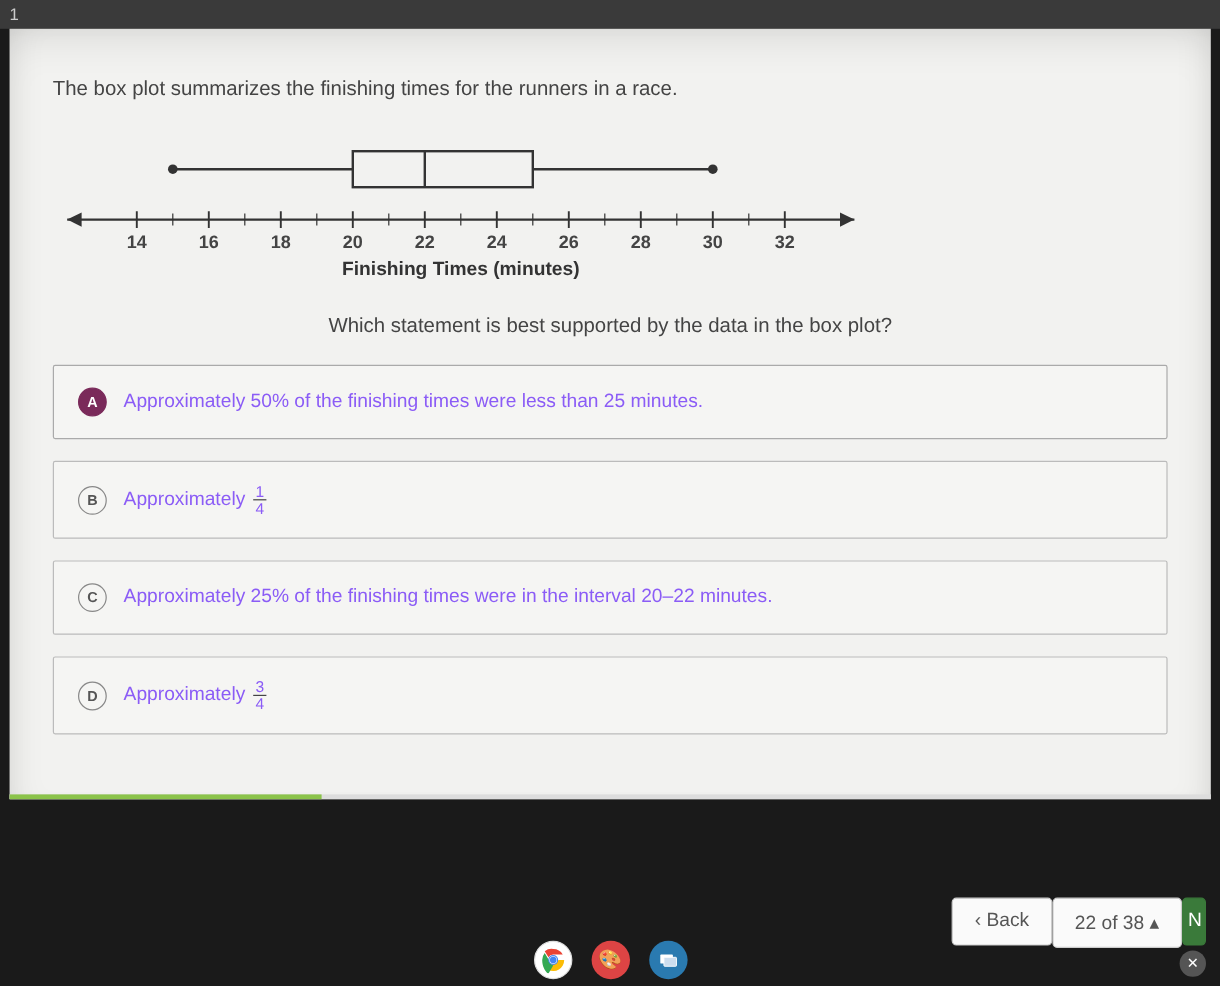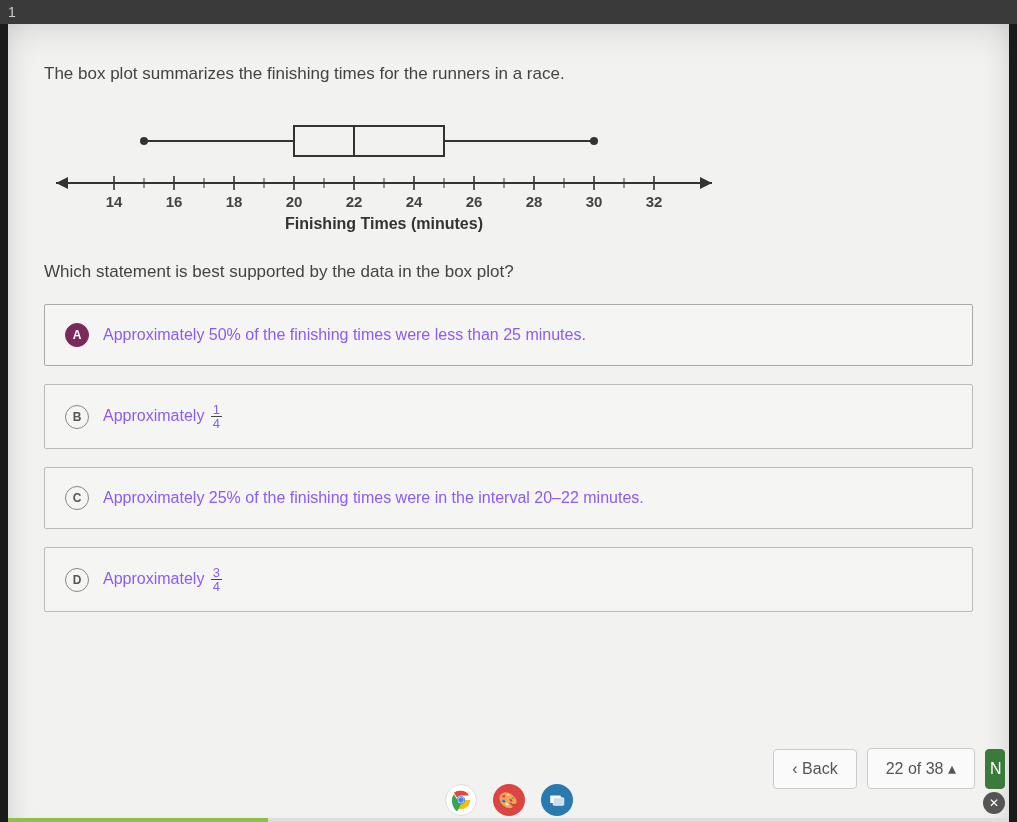--- a/index.html
+++ b/index.html
@@ -16,21 +16,21 @@
     height: 24px;
     display: flex;
     align-items: center;
     padding-left: 8px;
     color: #ccc;
     font-size: 14px;
   }
   .page {
     background: #f2f2f0;
     margin: 0 8px;
-    height: 798px;
+    height: 642px;
     padding: 40px 36px 20px 36px;
     position: relative;
     box-shadow: inset 0 20px 40px -20px rgba(0,0,0,0.15),
                 inset 20px 0 30px -20px rgba(0,0,0,0.1),
                 inset -20px 0 30px -20px rgba(0,0,0,0.1);
   }
   .prompt {
     color: #444;
     font-size: 17px;
     font-weight: 500;
@@ -40,20 +40,21 @@
     display: flex;
     justify-content: flex-start;
     margin-bottom: 24px;
   }
   .boxplot-svg { display: block; }
   .question2 {
     color: #444;
     font-size: 17px;
     font-weight: 500;
     margin: 12px 0 22px 0;
+    text-align: center;
   }
   .choice {
     border: 1px solid #bbb;
     background: #f5f5f3;
     padding: 18px 20px;
     margin-bottom: 18px;
     display: flex;
     align-items: center;
     gap: 14px;
     cursor: pointer;
@@ -107,22 +108,22 @@
   .progress-fill {
     height: 100%;
     background: #8bc34a;
     width: 26%;
   }
   .bottom-bar {
     position: absolute;
     right: 12px;
     top: 748px;
     display: flex;
-    gap: 10px;
-    align-items: center;
+    gap: 0;
+    align-items: flex-start;
   }
   .btn {
     background: #fafafa;
     border: 1px solid #ccc;
     border-radius: 4px;
     padding: 10px 18px;
     font-size: 16px;
     color: #555;
     cursor: pointer;
   }

